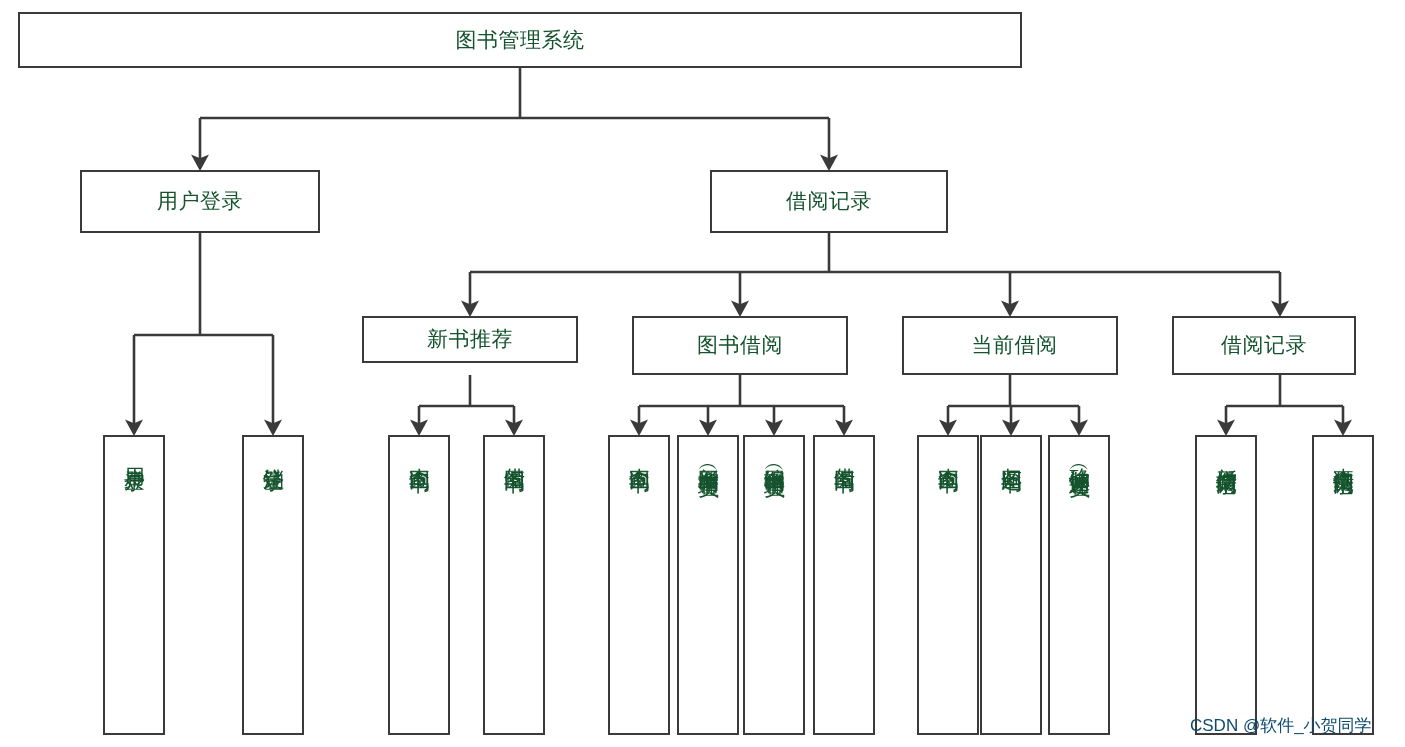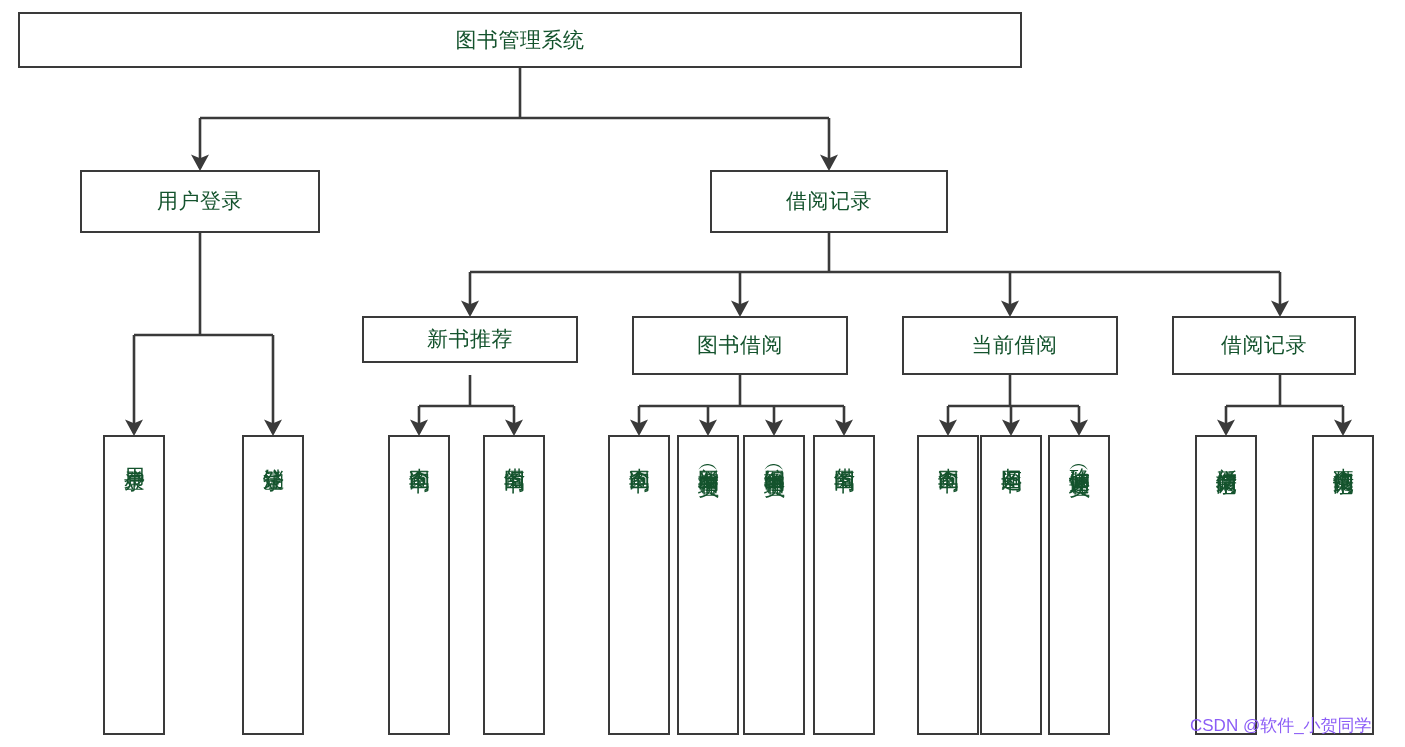--- a/index.html
+++ b/index.html
@@ -53,21 +53,21 @@
     text-orientation: upright;
     font-size: 21px;
     letter-spacing: 1.5px;
     white-space: normal;
   }
   .watermark {
     position: absolute;
     left: 1190px;
     top: 714px;
     font-size: 17px;
-    color: #8b5cf6;
+    color: #0c4a6e;
     white-space: nowrap;
     z-index: 5;
   }
 </style>
 </head>
 <body>
 
 <div id="canvas">
 
   <svg id="edges" viewBox="0 0 1405 747" xmlns="http://www.w3.org/2000/svg">

